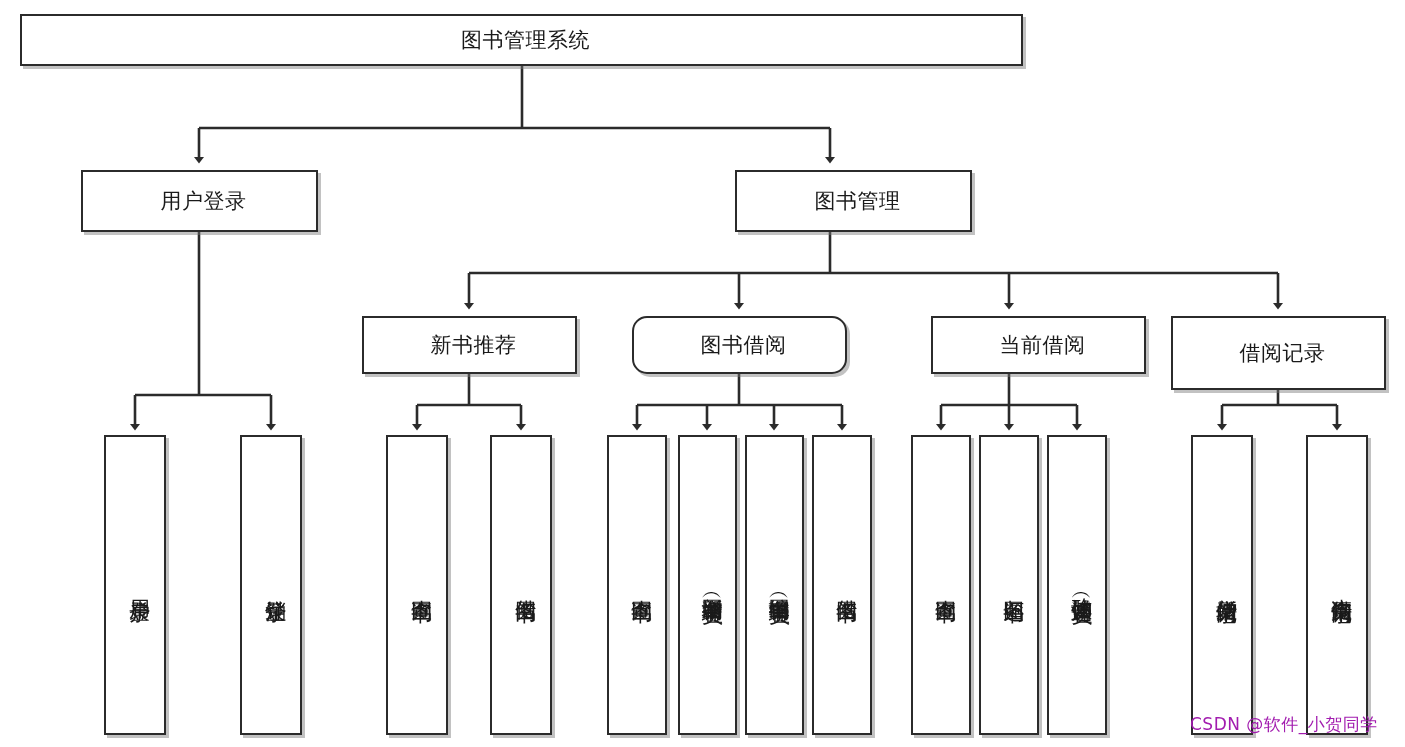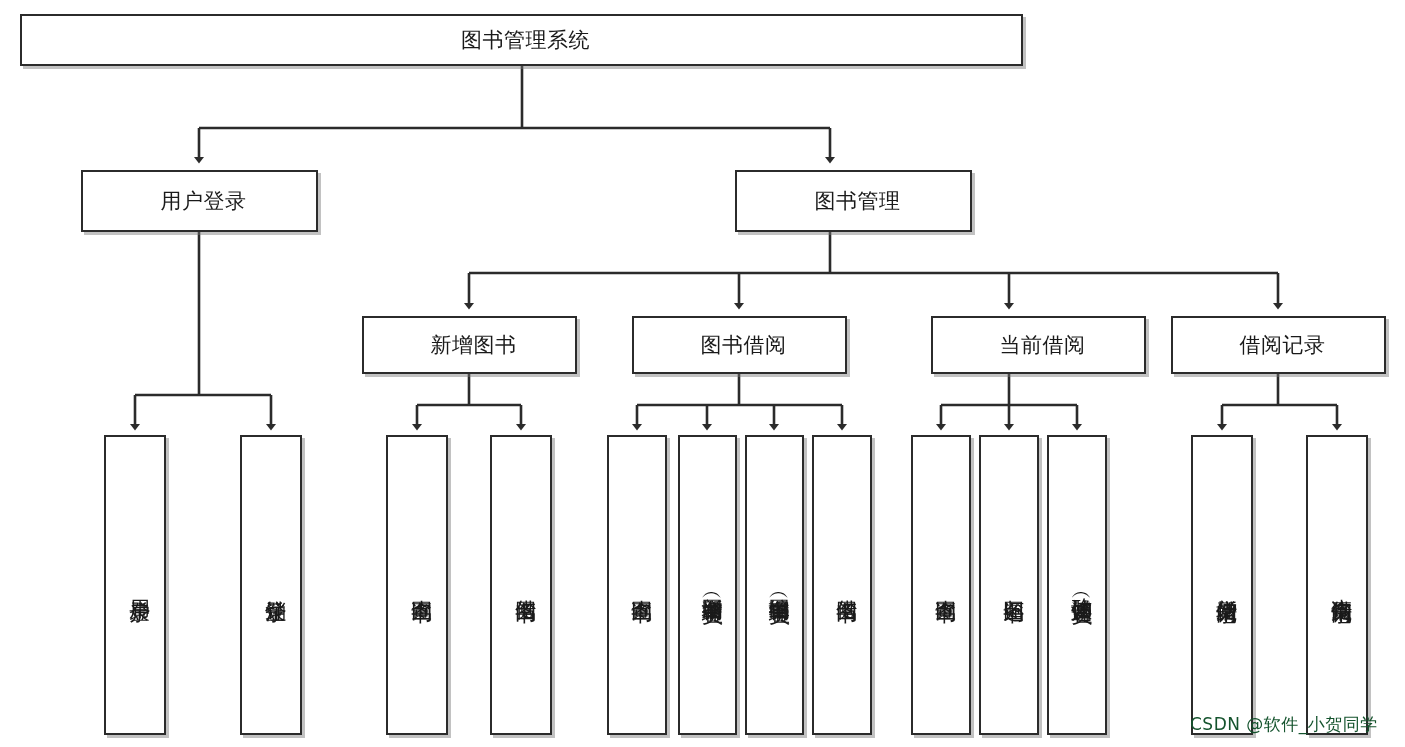--- a/index.html
+++ b/index.html
@@ -53,21 +53,21 @@
     line-height: 1.32;
     letter-spacing: 1px;
     white-space: nowrap;
     text-align: center;
   }
   .watermark {
     position: absolute;
     left: 1190px;
     top: 713px;
     font-size: 17px;
-    color: #14532d;
+    color: #a21caf;
     white-space: nowrap;
     letter-spacing: 0.5px;
   }
 </style>
 </head>
 <body>
 
 <div id="diagram-root">
 
   <svg class="diagram-canvas" viewBox="0 0 1405 747">
@@ -125,29 +125,29 @@
   </div>
 
   <div class="node-box" style="left:81px; top:170px; width:237px; height:62px;">
     <span class="node-label-h">用户登录</span>
   </div>
   <div class="node-box" style="left:711px; top:170px; width:237px; height:62px;margin-left:24px;">
     <span class="node-label-h">图书管理</span>
   </div>
 
   <div class="node-box" style="left:362px; top:316px; width:215px; height:58px;">
-    <span class="node-label-h">新增图书</span>
+    <span class="node-label-h">新书推荐</span>
   </div>
-  <div class="node-box" style="left:632px; top:316px; width:215px; height:58px;">
+  <div class="node-box" style="left:632px; top:316px; width:215px; height:58px;border-radius:15px;">
     <span class="node-label-h">图书借阅</span>
   </div>
   <div class="node-box" style="left:902px; top:316px; width:215px; height:58px;margin-left:29px;">
     <span class="node-label-h">当前借阅</span>
   </div>
-  <div class="node-box" style="left:1171px; top:316px; width:215px; height:58px;">
+  <div class="node-box" style="left:1171px; top:316px; width:215px; height:74px;">
     <span class="node-label-h">借阅记录</span>
   </div>
 
   <div class="node-box" style="left:104px; top:435px; width:62px; height:300px;">
     <span class="node-label-v">用户登录</span>
   </div>
   <div class="node-box" style="left:240px; top:435px; width:62px; height:300px;">
     <span class="node-label-v">注销登录</span>
   </div>
 

